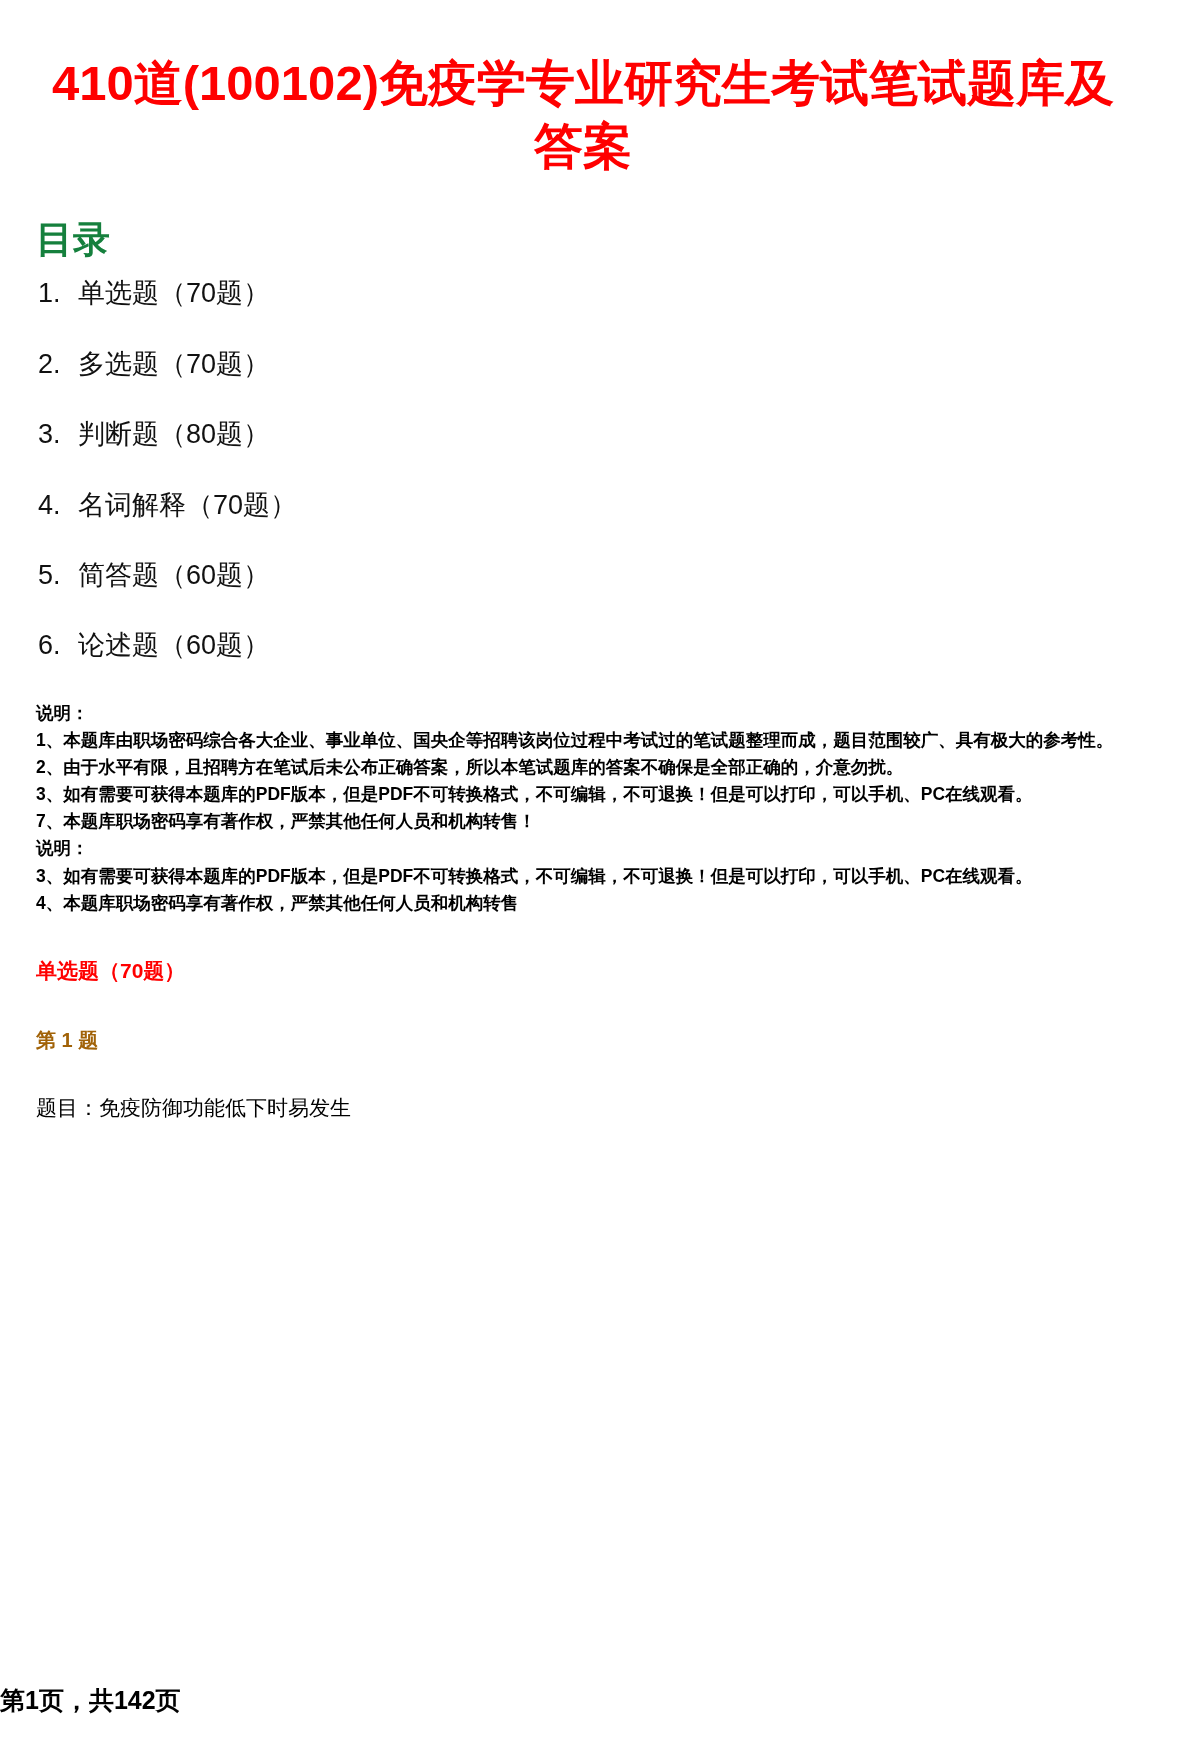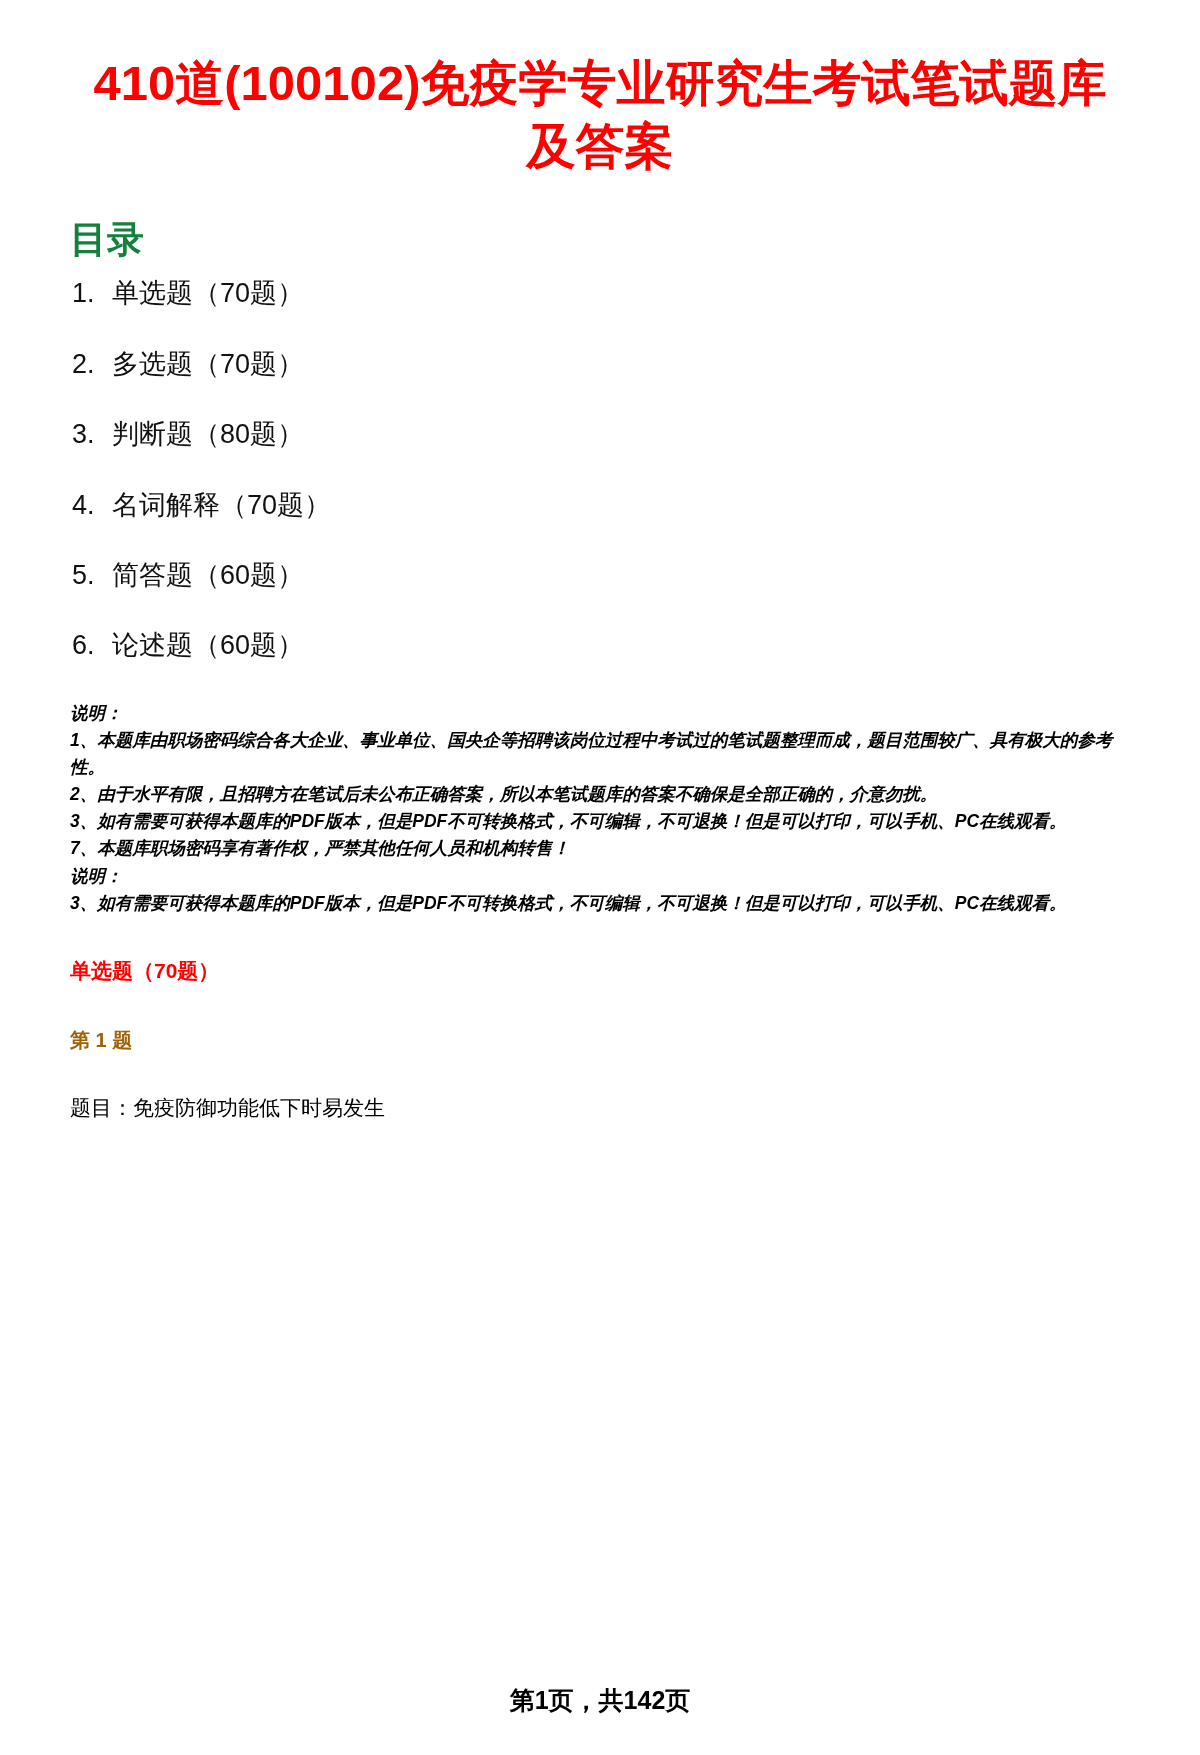--- a/index.html
+++ b/index.html
@@ -11,21 +11,21 @@
     width: 1200px;
     min-height: 1755px;
     font-family: "Liberation Sans", sans-serif;
     color: #000000;
     position: relative;
   }
   .page {
     width: 1200px;
     min-height: 1755px;
     box-sizing: border-box;
-    padding: 52px 70px 0 70px;
+    padding: 52px 70px 0 36px;
     position: relative;
   }
   .doc-title {
     color: #ff0000;
     font-weight: bold;
     font-size: 49px;
     line-height: 1.28;
     text-align: center;
     letter-spacing: 0px;
     margin: 0 0 6px 0;
@@ -52,21 +52,20 @@
     align-items: baseline;
   }
   .toc-num {
     width: 40px;
     flex: 0 0 40px;
   }
   .toc-label {
     flex: 1 1 auto;
   }
   .notes {
-    font-style: italic;
   }
   .note-line {
     font-size: 17.5px;
     line-height: 1.55;
     color: #000;
     margin: 0;
     font-weight: bold;
     letter-spacing: 0px;
   }
   .section-title {
@@ -84,21 +83,21 @@
   .q-text {
     font-size: 21px;
     margin: 40px 0 8px 0;
     color: #000;
   }
   .footer {
     position: absolute;
     left: 0;
     right: 0;
     bottom: 38px;
-    text-align: center;
+    text-align: left;
     font-size: 25px;
     font-weight: bold;
     color: #000;
   }
 </style>
 </head>
 <body>
 
 <div class="page">
 
@@ -134,20 +133,21 @@
   </ul>
 
   <div class="notes">
     <p class="note-line">说明：</p>
     <p class="note-line">1、本题库由职场密码综合各大企业、事业单位、国央企等招聘该岗位过程中考试过的笔试题整理而成，题目范围较广、具有极大的参考性。</p>
     <p class="note-line">2、由于水平有限，且招聘方在笔试后未公布正确答案，所以本笔试题库的答案不确保是全部正确的，介意勿扰。</p>
     <p class="note-line">3、如有需要可获得本题库的PDF版本，但是PDF不可转换格式，不可编辑，不可退换！但是可以打印，可以手机、PC在线观看。</p>
     <p class="note-line">7、本题库职场密码享有著作权，严禁其他任何人员和机构转售！</p>
     <p class="note-line">说明：</p>
     <p class="note-line">3、如有需要可获得本题库的PDF版本，但是PDF不可转换格式，不可编辑，不可退换！但是可以打印，可以手机、PC在线观看。</p>
+    <p class="note-line">4、本题库职场密码享有著作权，严禁其他任何人员和机构转售</p>
   </div>
 
   <p class="section-title">单选题（70题）</p>
 
   <p class="q-number">第 1 题</p>
 
   <p class="q-text">题目：免疫防御功能低下时易发生</p>
 
   <div class="footer">第1页，共142页</div>
 

